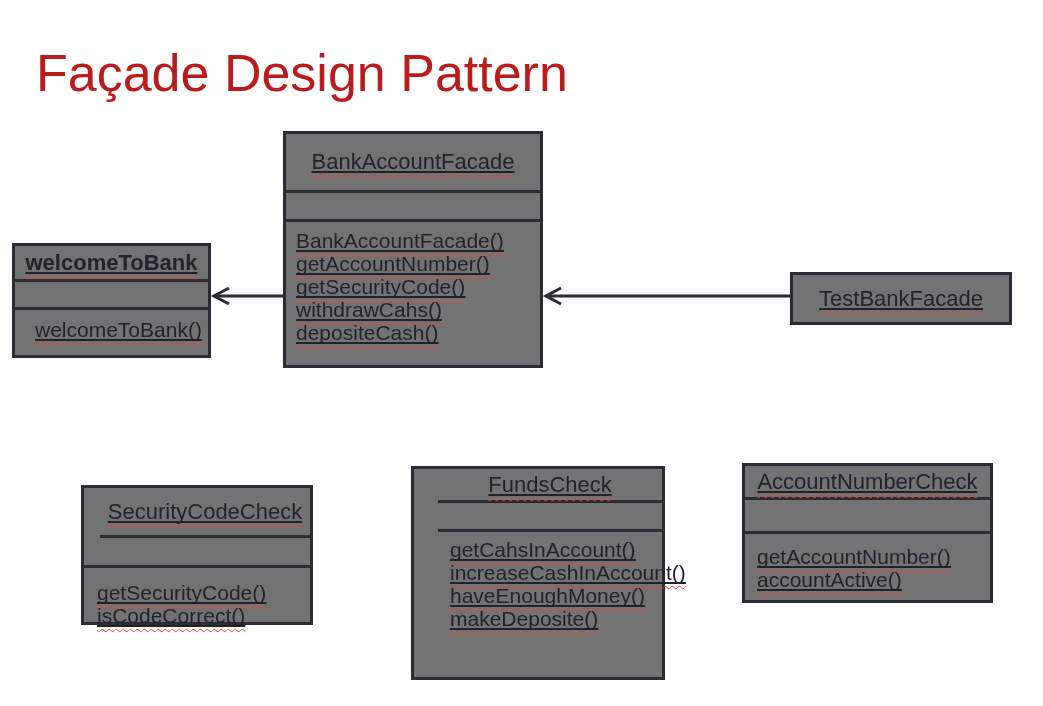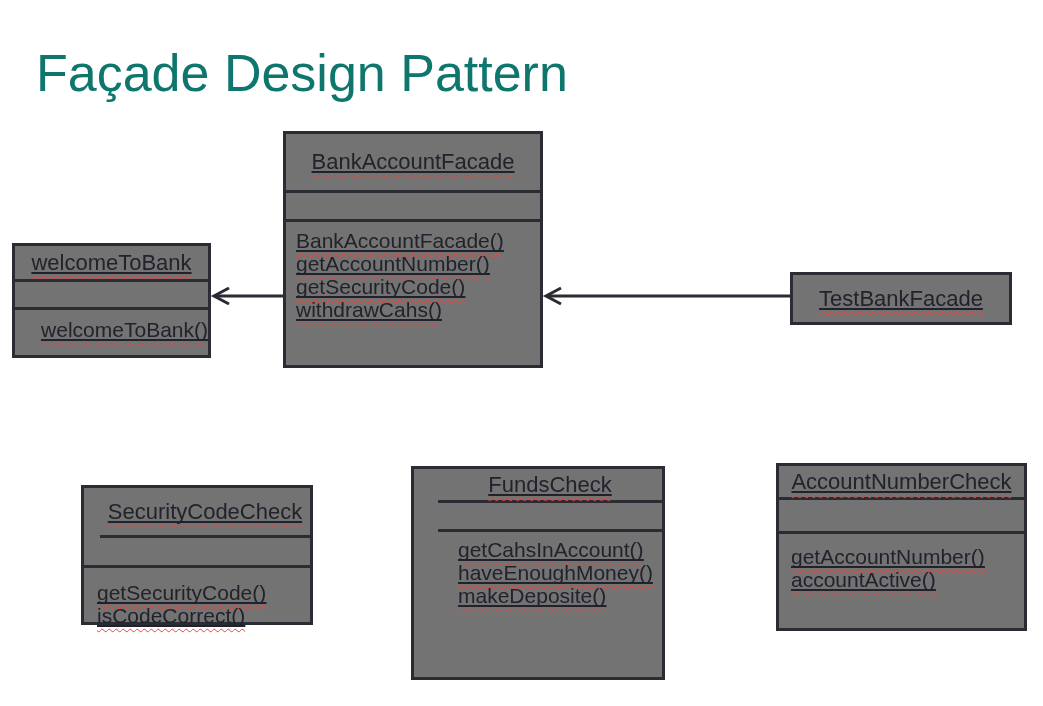--- a/index.html
+++ b/index.html
@@ -12,21 +12,21 @@
     color: #22222c;
     overflow: hidden;
   }
   .page-title {
     position: absolute;
     left: 36px;
     top: 8px;
     font-size: 52px;
     font-weight: 400;
     letter-spacing: 0px;
-    color: #0f766e;
+    color: #b91c1c;
     white-space: nowrap;
   }
   .uml-class {
     position: absolute;
     border: 3px solid #2b2b33;
     background: #737373;
     box-sizing: border-box;
   }
   .sec {
     box-sizing: border-box;
@@ -82,29 +82,30 @@
   <div class="uml-class" style="left:283px; top:131px; width:260px; height:237px;">
     <div class="sec sec-title" style="height:59px;">
       <span class="sq"><span class="ul">BankAccountFacade</span></span>
     </div>
     <div class="sec sec-attrs" style="height:29px;"></div>
     <div class="sec sec-methods" style="padding:7px 0 0 10px;">
       <div class="m-line"><span class="sq"><span class="ul">BankAccountFacade()</span></span></div>
       <div class="m-line"><span class="sq"><span class="ul">getAccountNumber()</span></span></div>
       <div class="m-line"><span class="sq"><span class="ul">getSecurityCode()</span></span></div>
       <div class="m-line"><span class="sq"><span class="ul">withdrawCahs()</span></span></div>
+      <div class="m-line"><span class="sq"><span class="ul">depositeCash()</span></span></div>
     </div>
   </div>
 
   <div class="uml-class" style="left:12px; top:243px; width:199px; height:115px;">
-    <div class="sec sec-title" style="height:36px;">
+    <div class="sec sec-title" style="height:36px;font-weight:bold;">
       <span class="sq"><span class="ul">welcomeToBank</span></span>
     </div>
     <div class="sec sec-attrs" style="height:28px;"></div>
-    <div class="sec sec-methods" style="padding:8px 0 0 8px;text-align:right;">
+    <div class="sec sec-methods" style="padding:8px 0 0 20px;">
       <div class="m-line"><span class="sq"><span class="ul">welcomeToBank()</span></span></div>
     </div>
   </div>
 
   <div class="uml-class" style="left:790px; top:272px; width:222px; height:53px;">
     <div class="sec sec-title no-divider" style="height:47px;">
       <span class="sq"><span class="ul">TestBankFacade</span></span>
     </div>
   </div>
 
@@ -117,28 +118,29 @@
       <div class="m-line"><span class="sq"><span class="ul">getSecurityCode()</span></span></div>
       <div class="m-line"><span class="sq"><span class="ul">isCodeCorrect()</span></span></div>
     </div>
   </div>
 
   <div class="uml-class" style="left:411px; top:466px; width:254px; height:214px;padding-left:24px;">
     <div class="sec sec-title" style="height:34px;">
       <span class="sq"><span class="ul">FundsCheck</span></span>
     </div>
     <div class="sec sec-attrs" style="height:29px;"></div>
-    <div class="sec sec-methods" style="padding:6px 0 0 12px;margin-left:8px;">
+    <div class="sec sec-methods" style="padding:6px 0 0 12px;">
       <div class="m-line"><span class="sq"><span class="ul">getCahsInAccount()</span></span></div>
+      <div class="m-line"><span class="sq"><span class="ul">increaseCashInAccount()</span></span></div>
       <div class="m-line"><span class="sq"><span class="ul">haveEnoughMoney()</span></span></div>
       <div class="m-line"><span class="sq"><span class="ul">makeDeposite()</span></span></div>
     </div>
   </div>
 
-  <div class="uml-class" style="left:742px; top:463px; width:251px; height:168px;margin-left:34px;">
+  <div class="uml-class" style="left:742px; top:463px; width:251px; height:140px;">
     <div class="sec sec-title" style="height:34px;">
       <span class="sq"><span class="ul">AccountNumberCheck</span></span>
     </div>
     <div class="sec sec-attrs" style="height:34px;"></div>
     <div class="sec sec-methods" style="padding:11px 0 0 12px;">
       <div class="m-line"><span class="sq"><span class="ul">getAccountNumber()</span></span></div>
       <div class="m-line"><span class="sq"><span class="ul">accountActive()</span></span></div>
     </div>
   </div>
 

